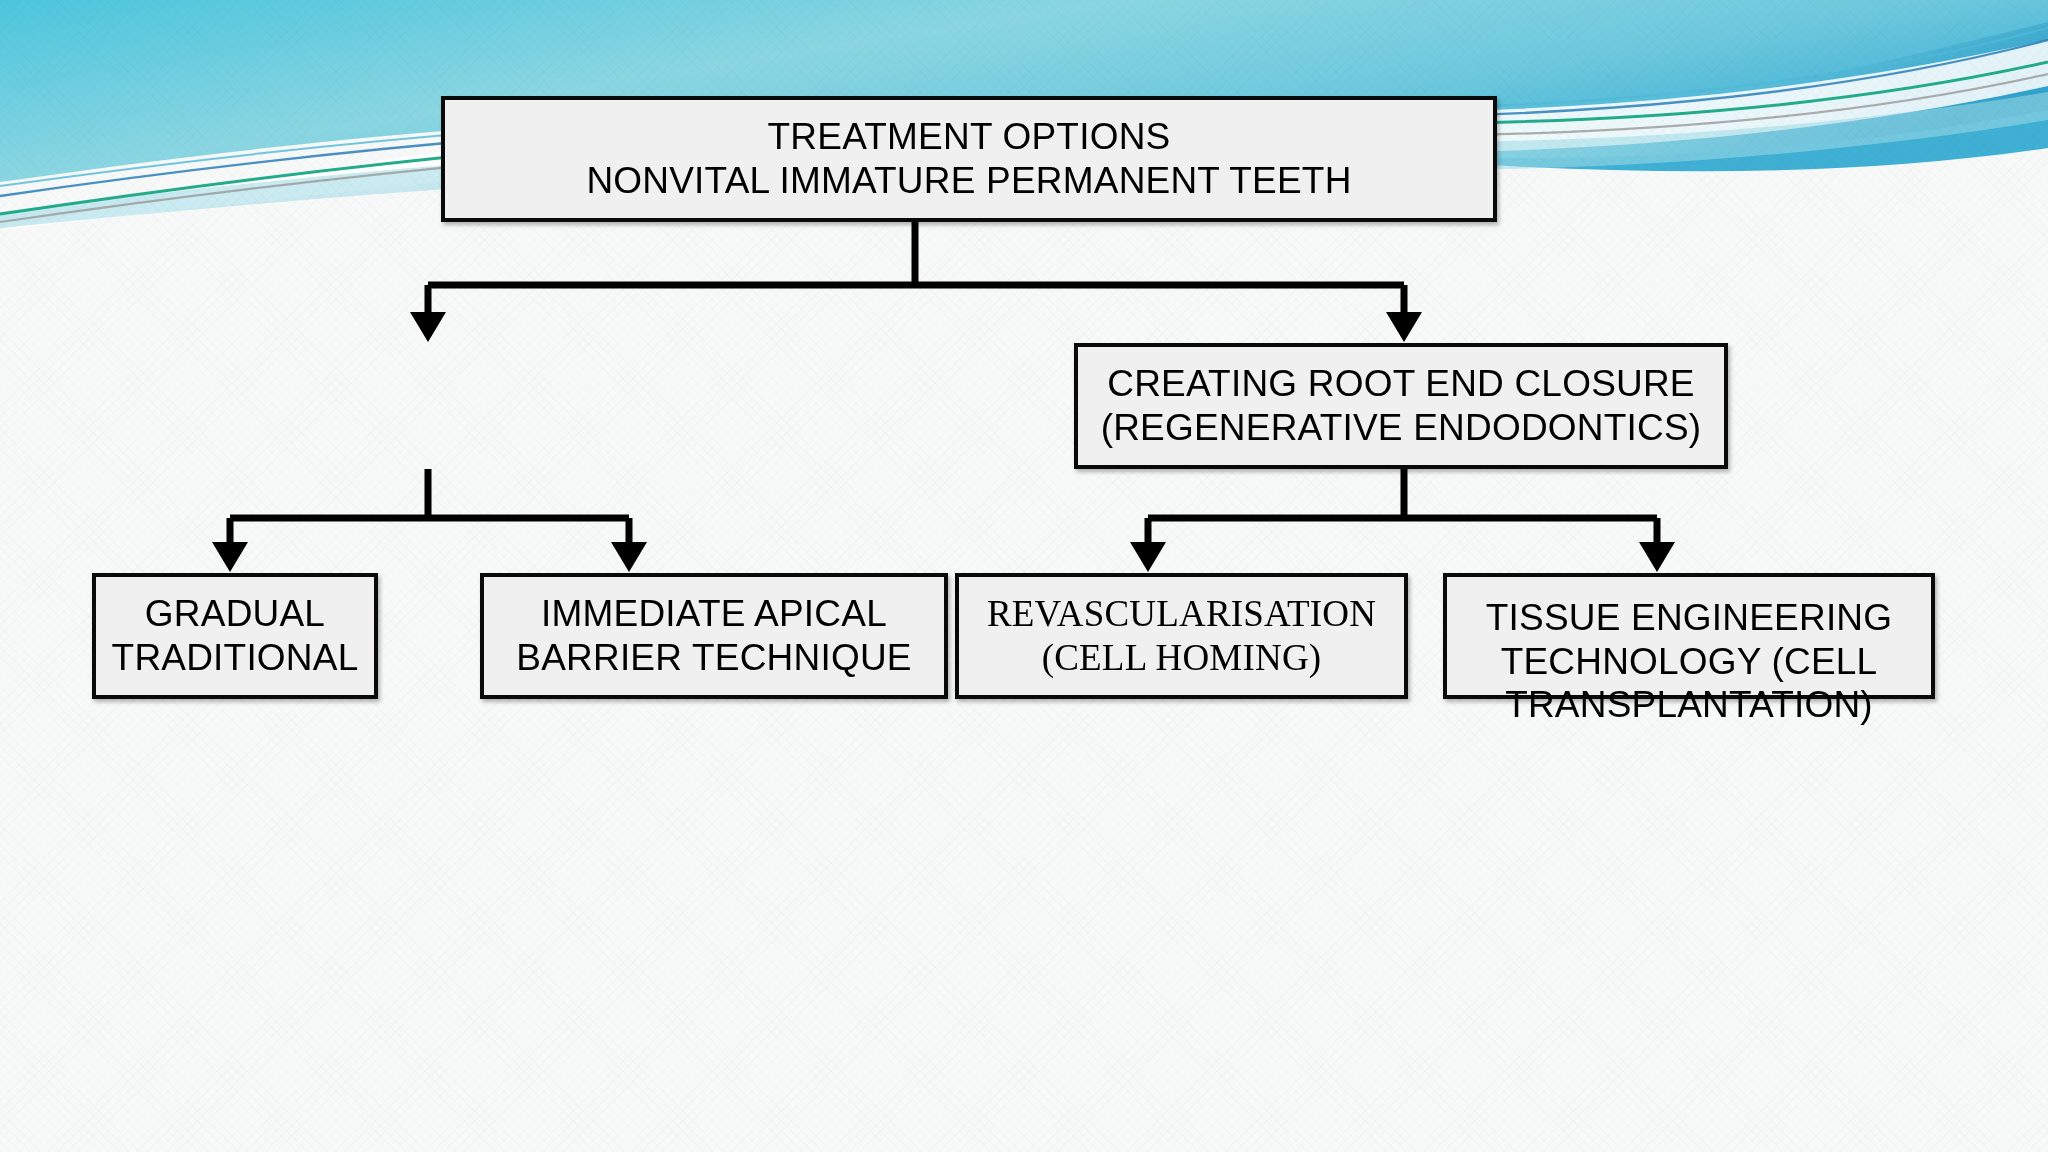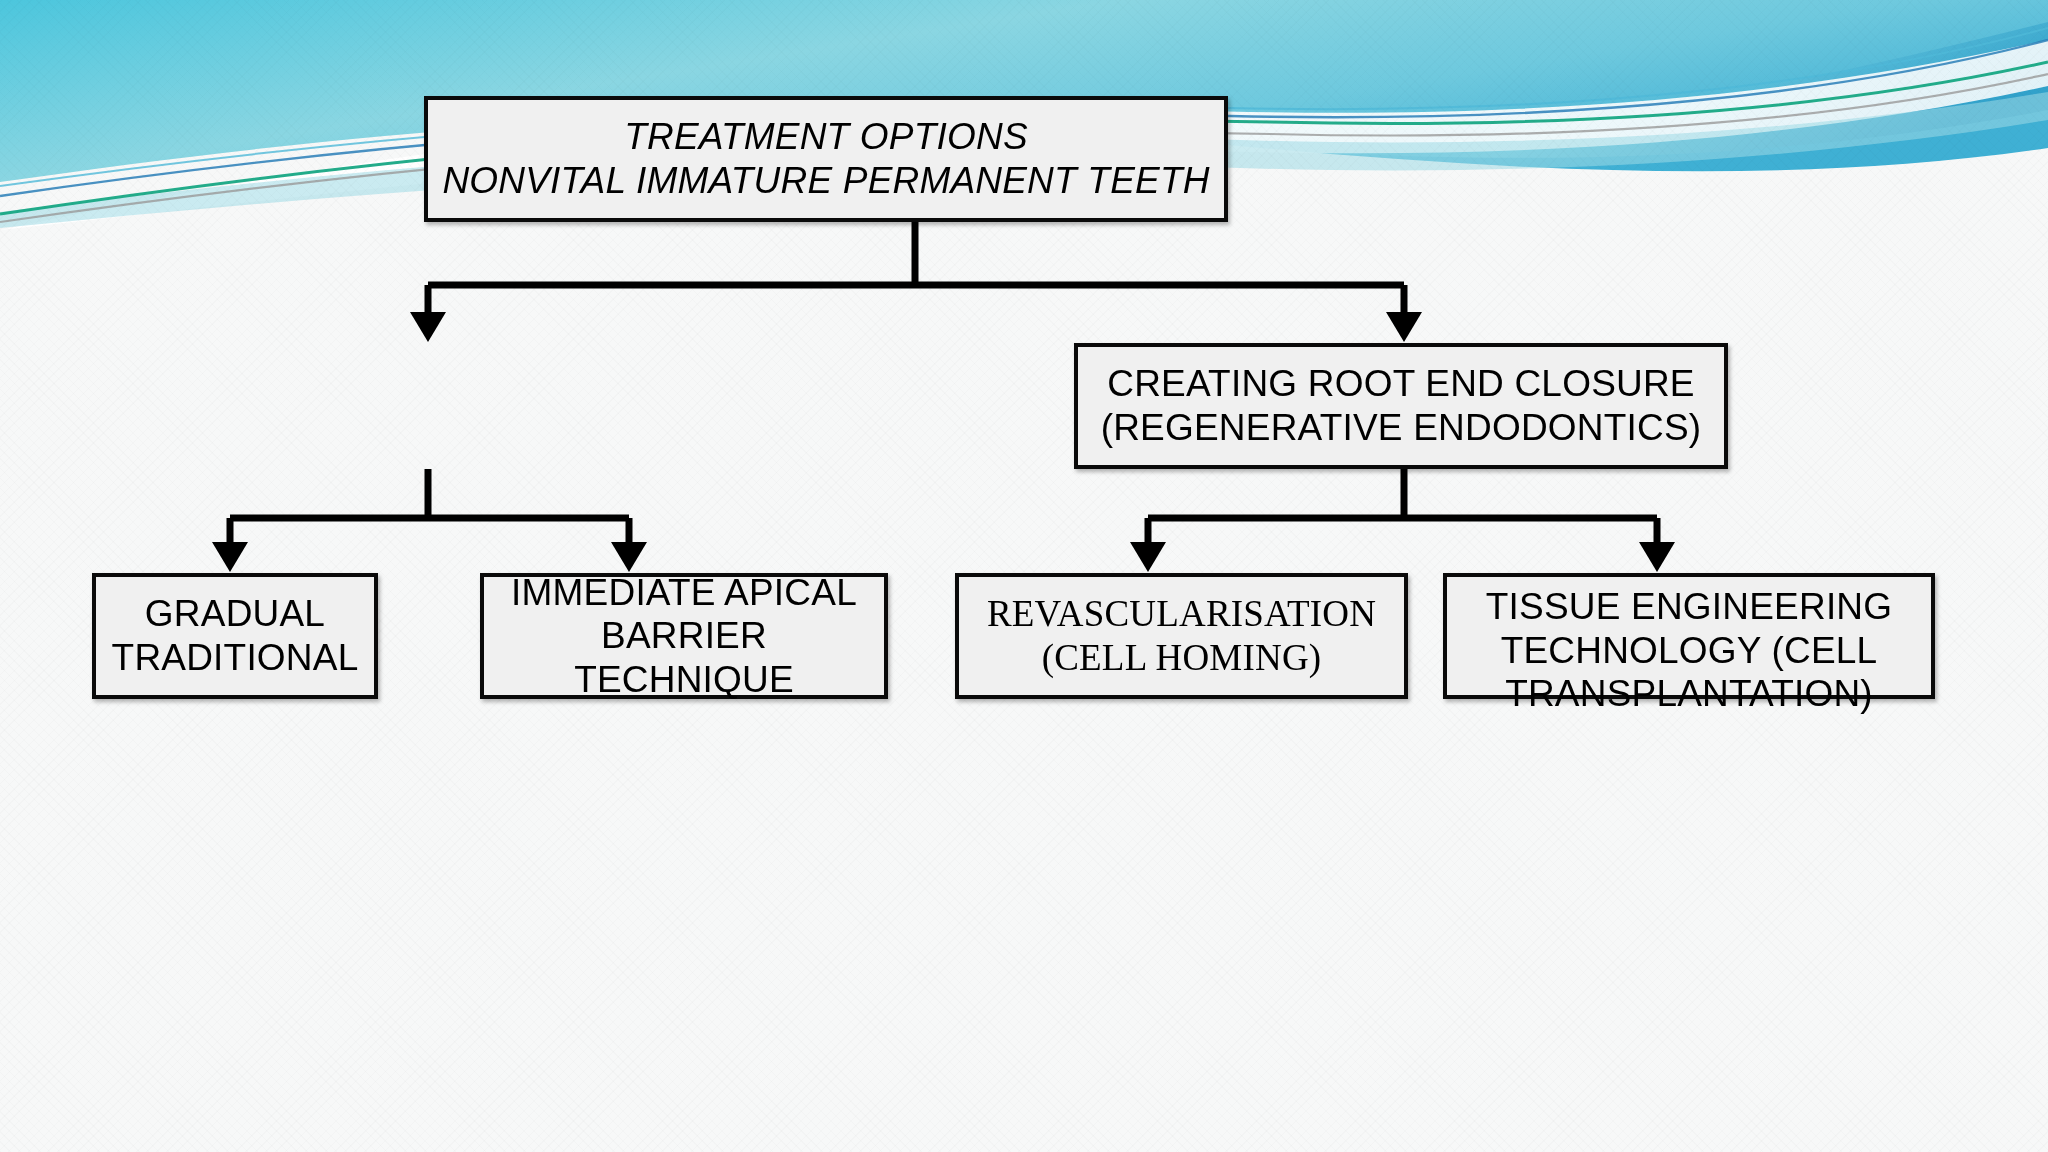--- a/index.html
+++ b/index.html
@@ -53,30 +53,30 @@
     letter-spacing: 0.2px;
     z-index: 6;
     box-shadow: 2px 3px 4px rgba(0,0,0,0.28);
   }
   .node .txt {
     display: block;
     white-space: pre-line;
     padding: 0 10px;
   }
 
-  #node-root   { left: 424px;  top: 96px;  width: 804px; height: 126px; font-size: 37px; font-style: italic; }
+  #node-root   { left: 441px;  top: 96px;  width: 1056px; height: 126px; font-size: 37px; }
   #node-mid-l  { left: 167px;  top: 343px; width: 524px; height: 126px; font-size: 37px; }
   #node-mid-r  { left: 1074px; top: 343px; width: 654px; height: 126px; font-size: 37px; }
   #node-b1     { left: 92px;   top: 573px; width: 286px; height: 126px; font-size: 37px; }
-  #node-b2     { left: 480px;  top: 573px; width: 408px; height: 126px; font-size: 37px; }
+  #node-b2     { left: 480px;  top: 573px; width: 468px; height: 126px; font-size: 37px; }
   #node-b3     { left: 955px;  top: 573px; width: 453px; height: 126px; font-size: 37px; font-family: Liberation Serif, serif; }
   
   #node-b4     { left: 1443px; top: 573px; width: 492px; height: 126px; font-size: 37px;
                  align-items: flex-start; overflow: visible; }
-  #node-b4 .txt { padding-top: 8px; }
+  #node-b4 .txt { padding-top: 19px; }
 
   
   #links {
     position: absolute;
     inset: 0;
     z-index: 5;
     pointer-events: none;
   }
 </style>
 </head>

